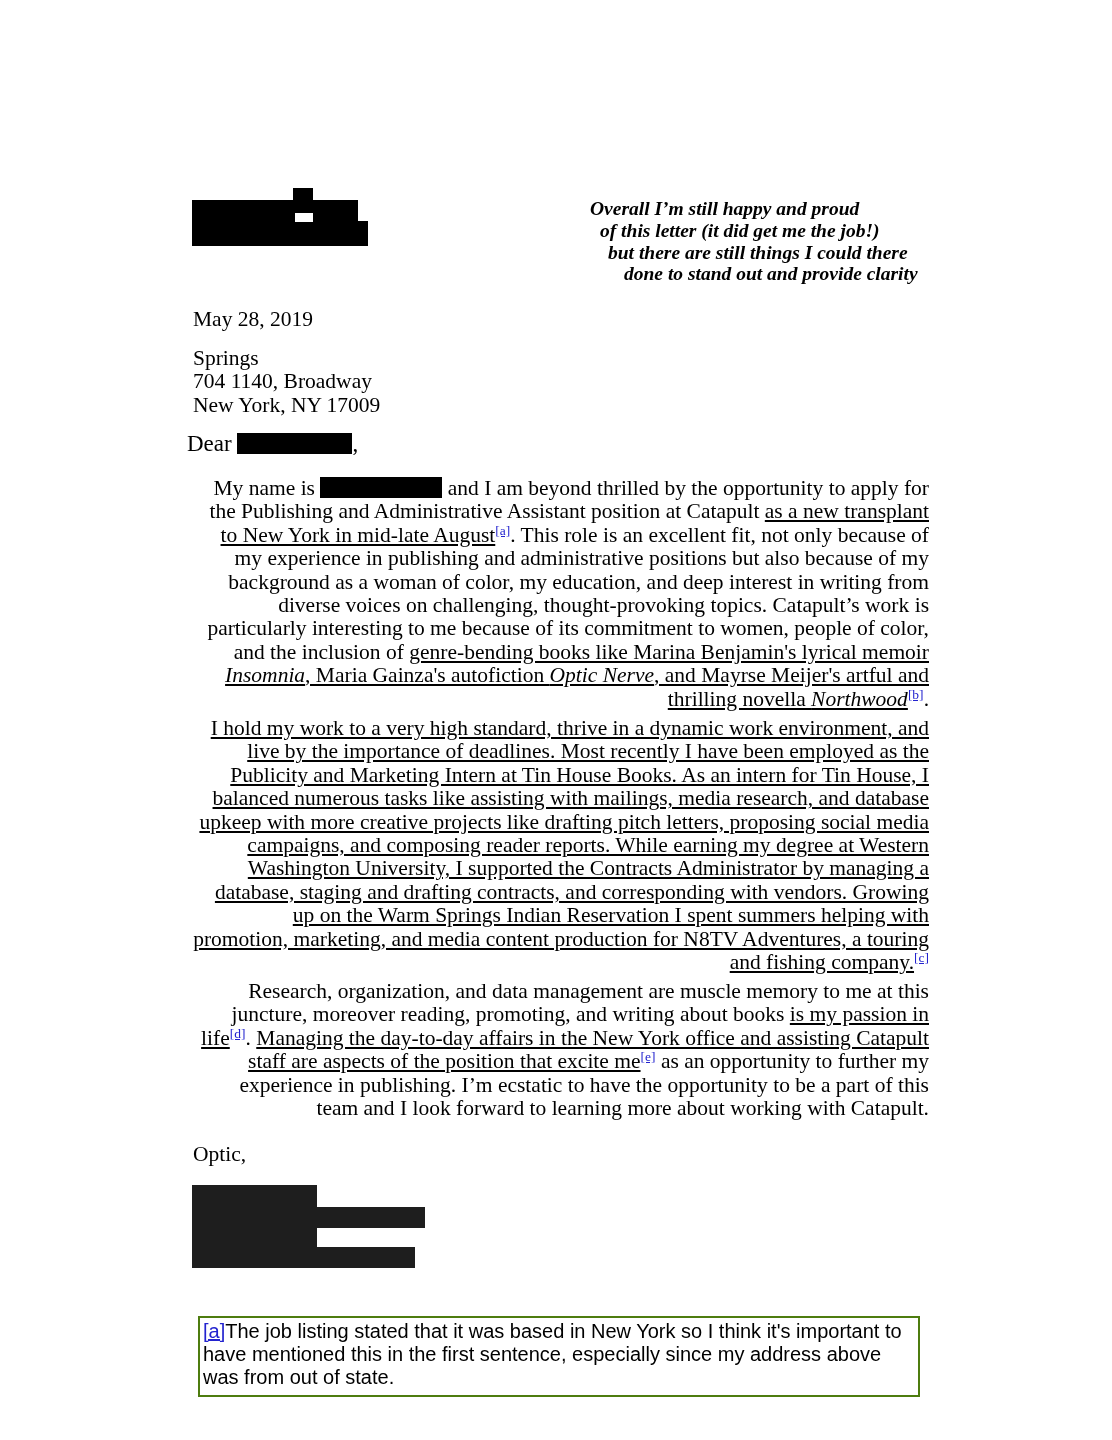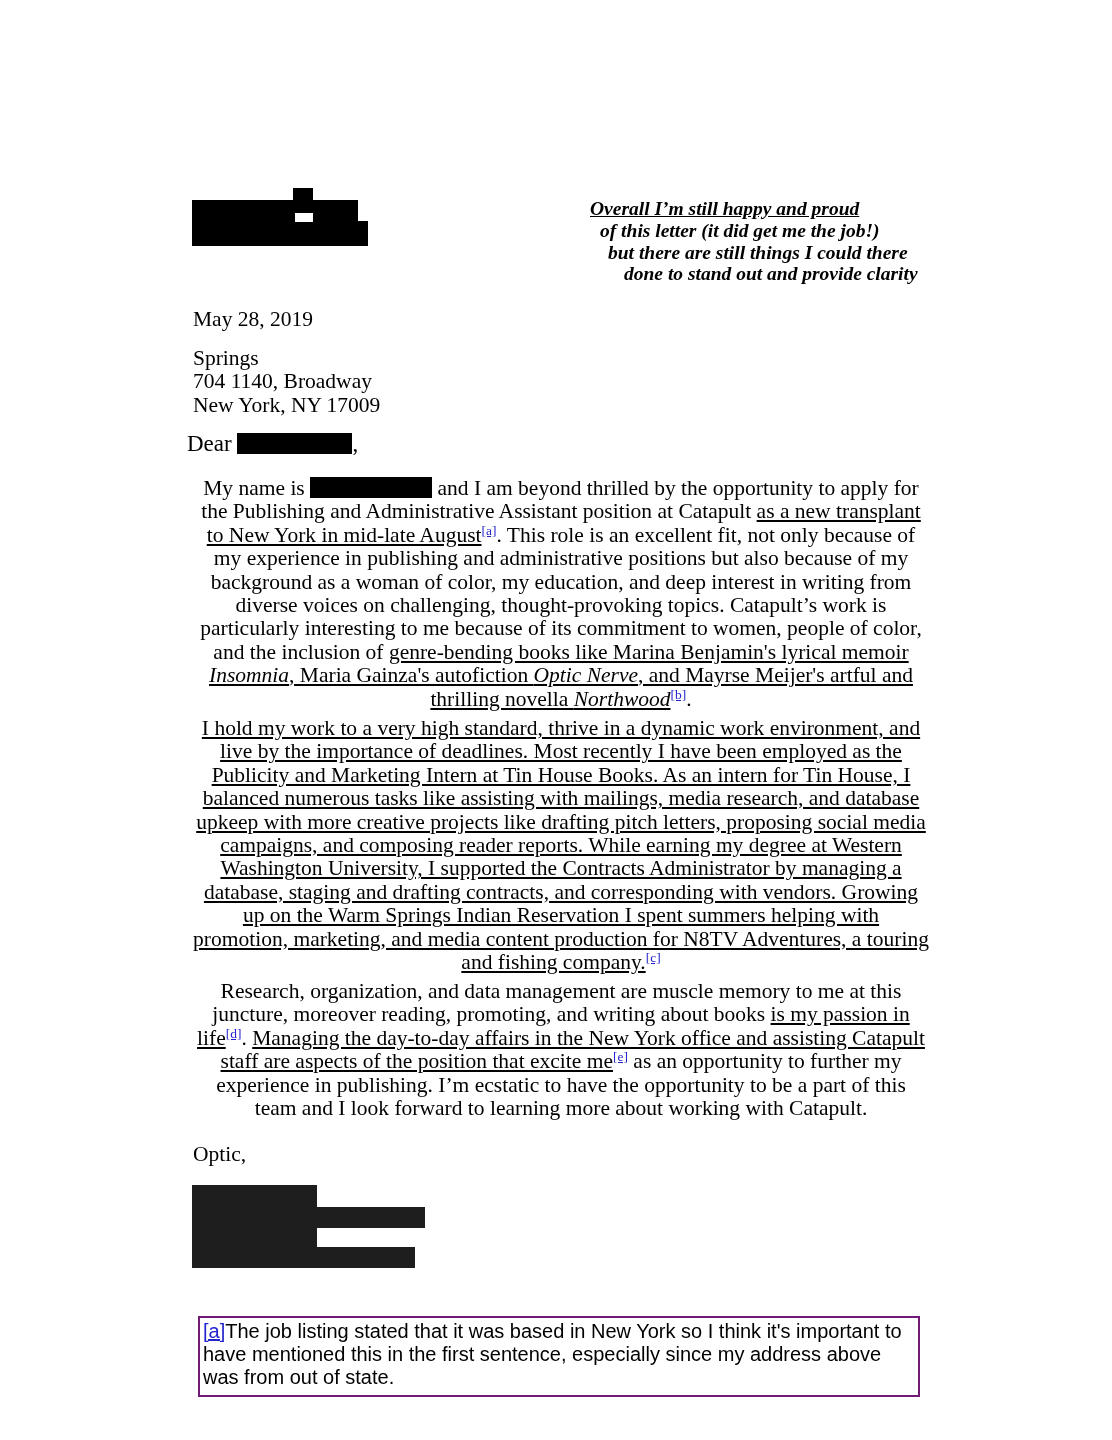--- a/index.html
+++ b/index.html
@@ -20,21 +20,21 @@
     font-size:19.5px;line-height:21.8px;
     font-weight:bold;font-style:italic;
     white-space:nowrap;
   }
   .date-line{position:absolute;left:193px;top:307px;font-size:21.5px;}
   .address{position:absolute;left:193px;top:347px;font-size:21.5px;line-height:23.4px;}
   .salutation{position:absolute;left:187px;top:431px;font-size:23px;}
   .para{
     position:absolute;left:193px;width:736px;
     font-size:21.5px;line-height:23.4px;
-    text-align:center;
+    text-align:right;
   }
   .p1{top:477px}
   .p2{top:717px}
   .p3{top:980px}
   .closing{position:absolute;left:193px;top:1142px;font-size:21.5px;}
   .u{text-decoration:underline;}
   .i{font-style:italic;}
   .suplink{
     color:var(--link,#2323cf);
     font-size:13.5px;
@@ -42,42 +42,42 @@
     text-decoration:underline;
     line-height:0;
   }
   .redact-inline{
     display:inline-block;
     background:var(--redaction,#000);
     vertical-align:-3px;
   }
   .footnote{
     position:absolute;left:198px;top:1316px;width:710px;
-    border:2px solid #701a75;
+    border:2px solid #4d7c0f;
     padding:2px 5px 6px 3px;
     font-family:"Liberation Sans",sans-serif;
     font-size:20px;line-height:23px;
     background:#fff;
   }
   .fn-ref{color:var(--link,#2323cf);text-decoration:underline;}
 </style>
 </head>
 <body>
 
 <div class="page">
 
   <div class="redaction-layer">
       <div class="rect" style="left: 293px; top: 188px; width: 20px; height: 14px; background: rgb(0, 0, 0);"></div>
       <div class="rect" style="left: 192px; top: 200px; width: 166px; height: 46px; background: rgb(0, 0, 0);"></div>
       <div class="rect" style="left: 356px; top: 221px; width: 12px; height: 25px; background: rgb(0, 0, 0);"></div>
       <div class="rect" style="left: 295px; top: 213px; width: 18px; height: 9px; background: rgb(255, 255, 255);"></div>
     </div>
 
   <div class="annotation">
-      <div style="margin-left: 0px; text-decoration: underline;">Overall I’m still happy and proud</div>
+      <div style="margin-left: 0px;">Overall I’m still happy and proud</div>
       <div style="margin-left: 10px;">of this letter (it did get me the job!)</div>
       <div style="margin-left: 18px;">but there are still things I could there</div>
       <div style="margin-left: 34px;">done to stand out and provide clarity</div>
     </div>
 
   <div class="date-line">May 28, 2019</div>
 
   <div class="address">
     <div>Springs</div>
     <div>704 1140, Broadway</div>

